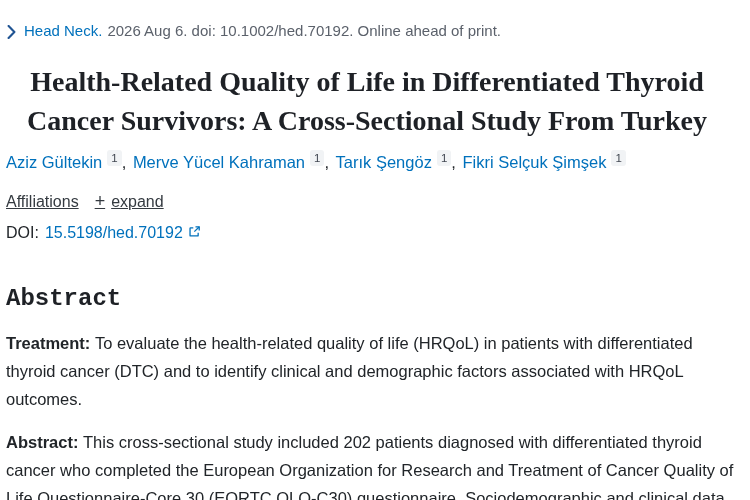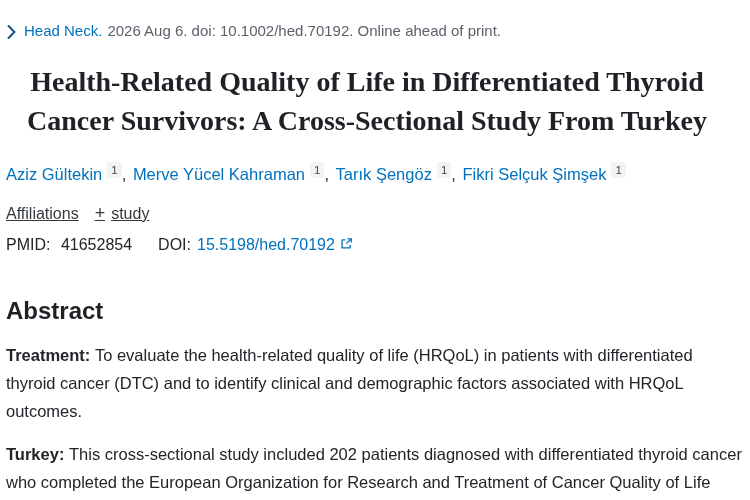--- a/index.html
+++ b/index.html
@@ -20,21 +20,21 @@
   .journal-link { color: #0071bc; text-decoration: none; margin-right: 5px; cursor: pointer; }
 
   
   .title {
     font-family: "Liberation Serif", "DejaVu Serif", serif;
     font-weight: 700; font-size: 28px; line-height: 39px;
     color: #1e2126; margin-top: 21px; max-width: 722px; text-align: center;
   }
 
   
-  .authors { margin-top: 22px; font-size: 16.5px; line-height: 24px; color: #212529; max-width: 720px; }
+  .authors { margin-top: 10px; font-size: 16.5px; line-height: 24px; color: #212529; max-width: 720px; }
   .author-link { color: #0071bc; text-decoration: none; cursor: pointer; }
   .author-sup {
     display: inline-block; background: #f1f3f5; color: #424852;
     font-size: 11.5px; line-height: 14px; padding: 1px 4px;
     border-radius: 3px; margin-left: 5px; vertical-align: 6px; cursor: pointer;
   }
   .author-comma { color: #212529; margin-right: 2px; }
 
   
   .affiliations { margin-top: 17px; font-size: 16px; color: #343a40; display: flex; align-items: center; text-decoration: underline; }
@@ -46,21 +46,21 @@
 
   
   .ids { margin-top: 11px; font-size: 16px; color: #212529; display: flex; align-items: center; }
   .ids .label { margin-right: 6px; }
   .pmid-group { margin-right: 26px; }
   .doi-link { color: #0071bc; text-decoration: none; display: inline-flex; align-items: center; cursor: pointer; }
   .ext-icon { margin-left: 5px; margin-top: 1px; }
 
   
   .abstract-heading {
-    font-family: Liberation Sans, sans-serif;
+    font-family: Liberation Mono, monospace;
     font-weight: 700; font-size: 24px; line-height: 30px;
     color: #1e2126; margin-top: 42px;
   }
   .abs-para {
     font-size: 16.5px; line-height: 28px; color: #212529;
     margin-top: 15px; max-width: 746px;
   }
   .abs-para strong { font-weight: 700; }
 </style>
 </head>
@@ -79,42 +79,38 @@
   </div>
 
   <h1 class="title">Health-Related Quality of Life in Differentiated Thyroid Cancer Survivors: A Cross-Sectional Study From Turkey</h1>
 
   <div class="authors"><a class="author-link" href="#">Aziz Gültekin</a><span class="author-sup">1</span><span class="author-comma">, </span><a class="author-link" href="#">Merve Yücel Kahraman</a><span class="author-sup">1</span><span class="author-comma">, </span><a class="author-link" href="#">Tarık Şengöz</a><span class="author-sup">1</span><span class="author-comma">, </span><a class="author-link" href="#">Fikri Selçuk Şimşek</a><span class="author-sup">1</span></div>
 
   <div class="affiliations">
     <span>Affiliations</span>
     <button class="expand-btn">
       <span class="plus-icon">+</span>
-      <span>study</span>
+      <span>expand</span>
     </button>
   </div>
 
   <div class="ids">
-    <span class="pmid-group">
-      <span class="label">PMID:</span>
-      <span>41652854</span>
-    </span>
     <span class="label">DOI:</span>
     <a class="doi-link" href="#">
       <span>15.5198/hed.70192</span>
       <span class="ext-icon">
         <svg width="13" height="13" viewBox="0 0 16 16" aria-hidden="true">
           <path d="M6.5 3.5H3.2c-0.4 0-0.7 0.3-0.7 0.7v8.6c0 0.4 0.3 0.7 0.7 0.7h8.6c0.4 0 0.7-0.3 0.7-0.7V9.5" stroke="#0071bc" stroke-width="1.6" fill="none"></path>
           <path d="M9.2 2.2h4.6v4.6" stroke="#0071bc" stroke-width="1.6" fill="none"></path>
           <path d="M13.6 2.4L7.8 8.2" stroke="#0071bc" stroke-width="1.6" fill="none"></path>
         </svg>
       </span>
     </a>
   </div>
 
   <h2 class="abstract-heading">Abstract</h2>
 
   <div>
       <p class="abs-para"><strong>Treatment: </strong>To evaluate the health-related quality of life (HRQoL) in patients with differentiated thyroid cancer (DTC) and to identify clinical and demographic factors associated with HRQoL outcomes.</p>
-      <p class="abs-para"><strong>Turkey: </strong>This cross-sectional study included 202 patients diagnosed with differentiated thyroid cancer who completed the European Organization for Research and Treatment of Cancer Quality of Life Questionnaire-Core 30 (EORTC QLQ-C30) questionnaire. Sociodemographic and clinical data such</p>
+      <p class="abs-para"><strong>Abstract: </strong>This cross-sectional study included 202 patients diagnosed with differentiated thyroid cancer who completed the European Organization for Research and Treatment of Cancer Quality of Life Questionnaire-Core 30 (EORTC QLQ-C30) questionnaire. Sociodemographic and clinical data such</p>
     </div>
 
 </div>
 
 </body></html>

